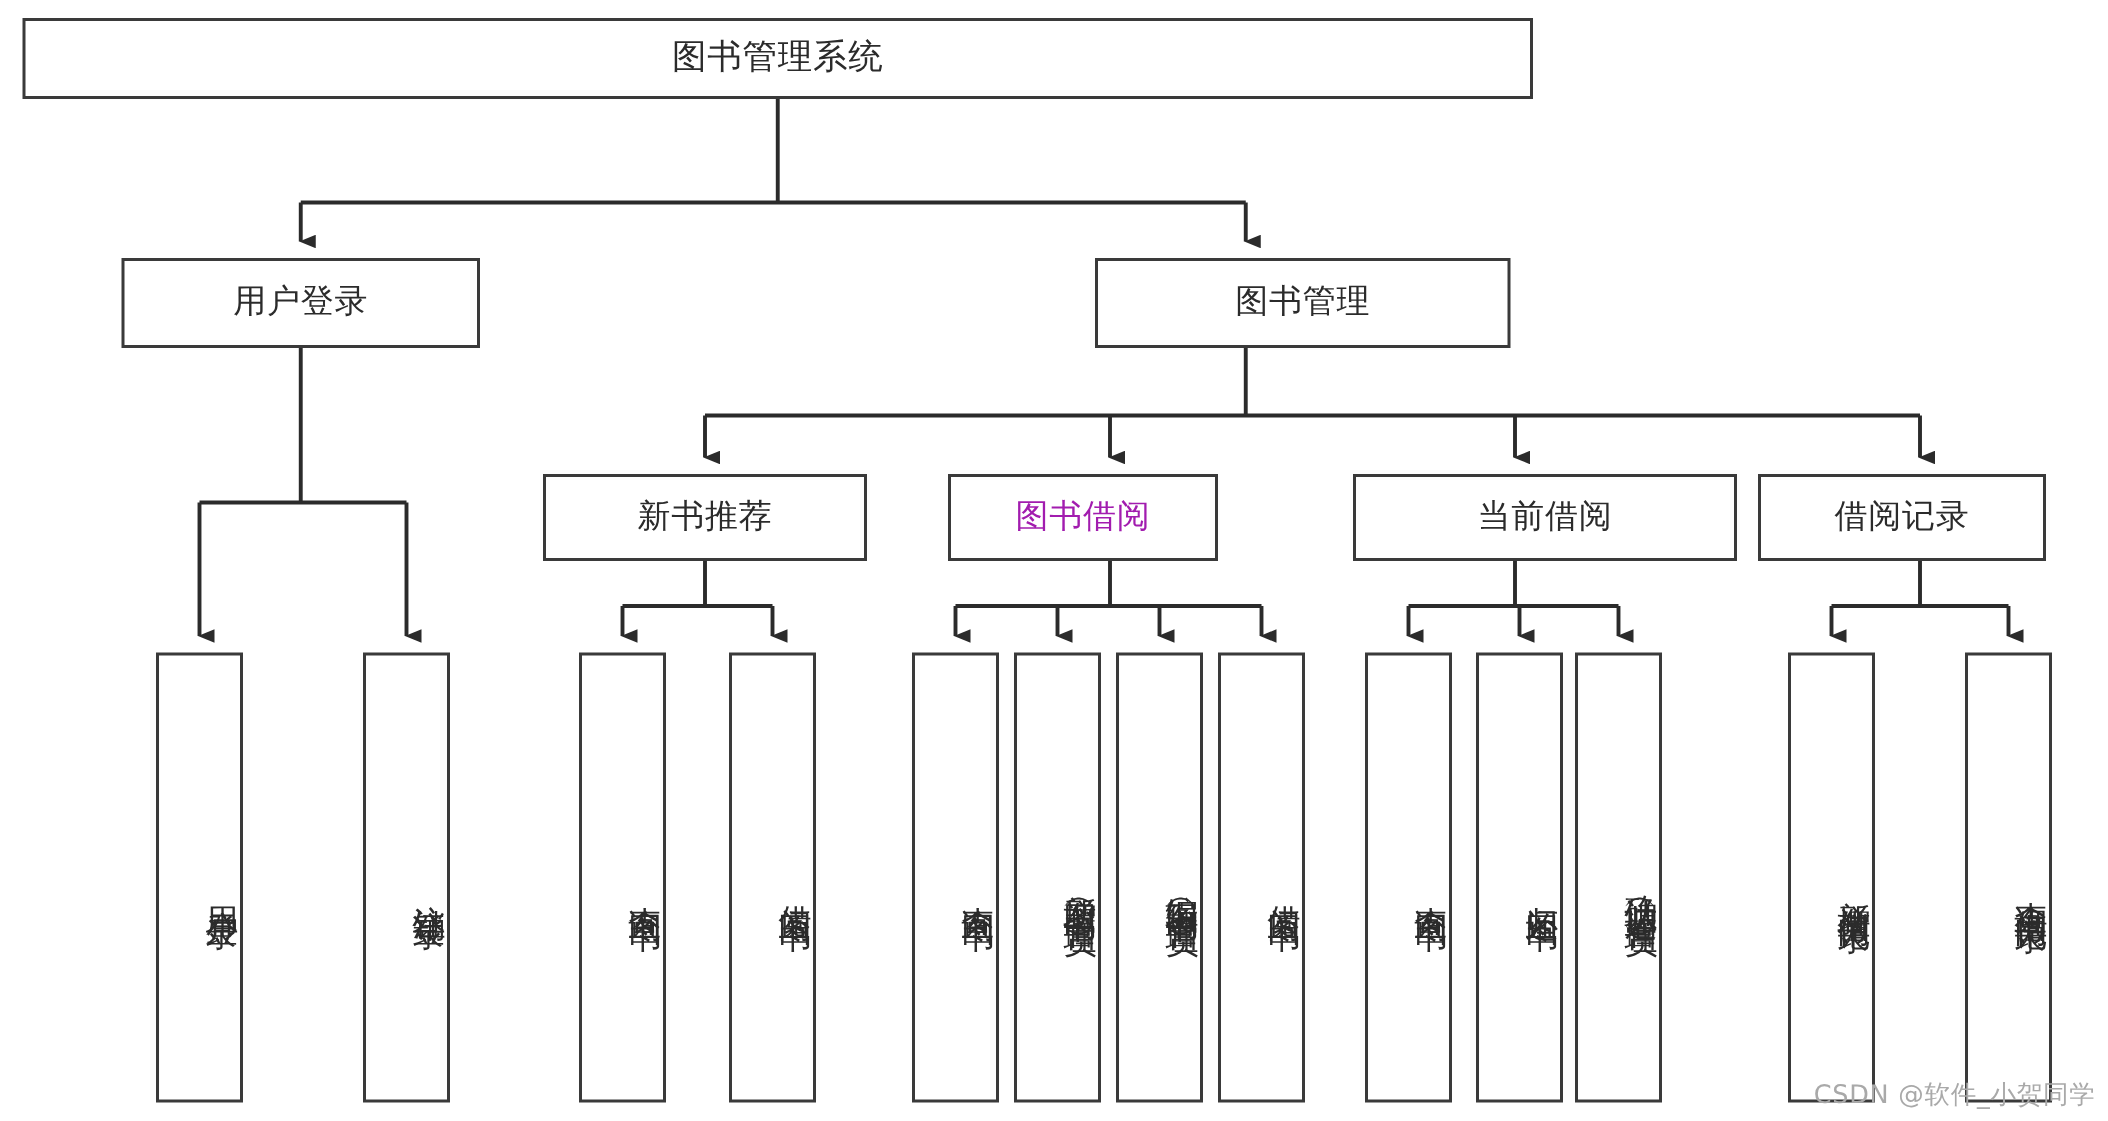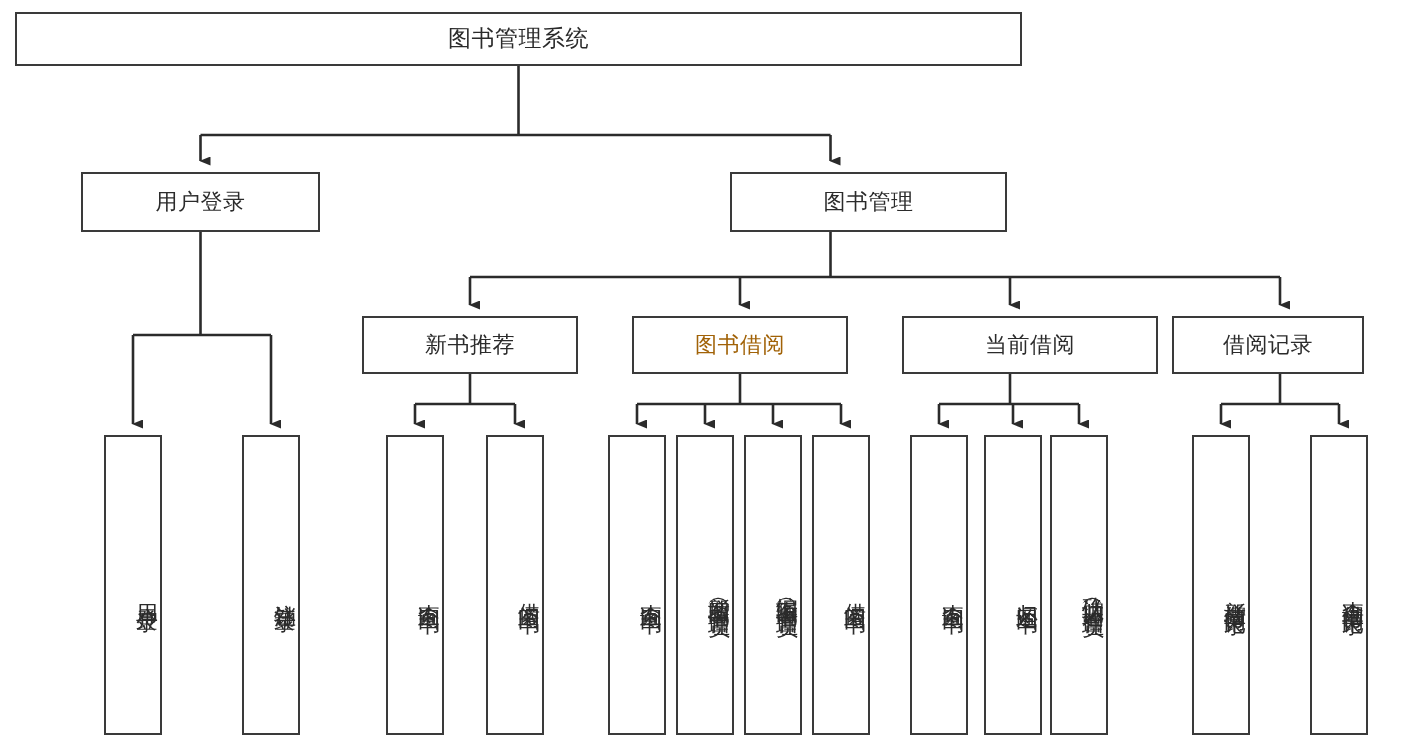--- a/index.html
+++ b/index.html
@@ -124,21 +124,21 @@
       </div>
       <div class="node horizontal" style="left: 81px; top: 172px; width: 239px; height: 60px; border-color: rgb(58, 58, 58); color: rgb(43, 43, 43);">
         <span class="node-label">用户登录</span>
       </div>
       <div class="node horizontal" style="left: 730px; top: 172px; width: 277px; height: 60px; border-color: rgb(58, 58, 58); color: rgb(43, 43, 43);">
         <span class="node-label">图书管理</span>
       </div>
       <div class="node horizontal" style="left: 362px; top: 316px; width: 216px; height: 58px; border-color: rgb(58, 58, 58); color: rgb(43, 43, 43);">
         <span class="node-label">新书推荐</span>
       </div>
-      <div class="node horizontal" style="left: 632px; top: 316px; width: 216px; height: 58px; border-color: rgb(58, 58, 58); color: #a16207;">
+      <div class="node horizontal" style="left: 632px; top: 316px; width: 180px; height: 58px; border-color: rgb(58, 58, 58); color: #a21caf;">
         <span class="node-label">图书借阅</span>
       </div>
       <div class="node horizontal" style="left: 902px; top: 316px; width: 256px; height: 58px; border-color: rgb(58, 58, 58); color: rgb(43, 43, 43);">
         <span class="node-label">当前借阅</span>
       </div>
       <div class="node horizontal" style="left: 1172px; top: 316px; width: 192px; height: 58px; border-color: rgb(58, 58, 58); color: rgb(43, 43, 43);">
         <span class="node-label">借阅记录</span>
       </div>
       <div class="node vertical" style="left: 104px; top: 435px; width: 58px; height: 300px; border-color: rgb(58, 58, 58); color: rgb(43, 43, 43);">
         <span class="node-label">用户登录</span>
@@ -174,13 +174,14 @@
         <span class="node-label">确认归还（管理员）</span>
       </div>
       <div class="node vertical" style="left: 1192px; top: 435px; width: 58px; height: 300px; border-color: rgb(58, 58, 58); color: rgb(43, 43, 43);">
         <span class="node-label">新增借阅记录</span>
       </div>
       <div class="node vertical" style="left: 1310px; top: 435px; width: 58px; height: 300px; border-color: rgb(58, 58, 58); color: rgb(43, 43, 43);">
         <span class="node-label">查询借阅记录</span>
       </div>
     </div>
 
+  <div class="watermark">CSDN @软件_小贺同学</div>
 </div>
 
 </body></html>

